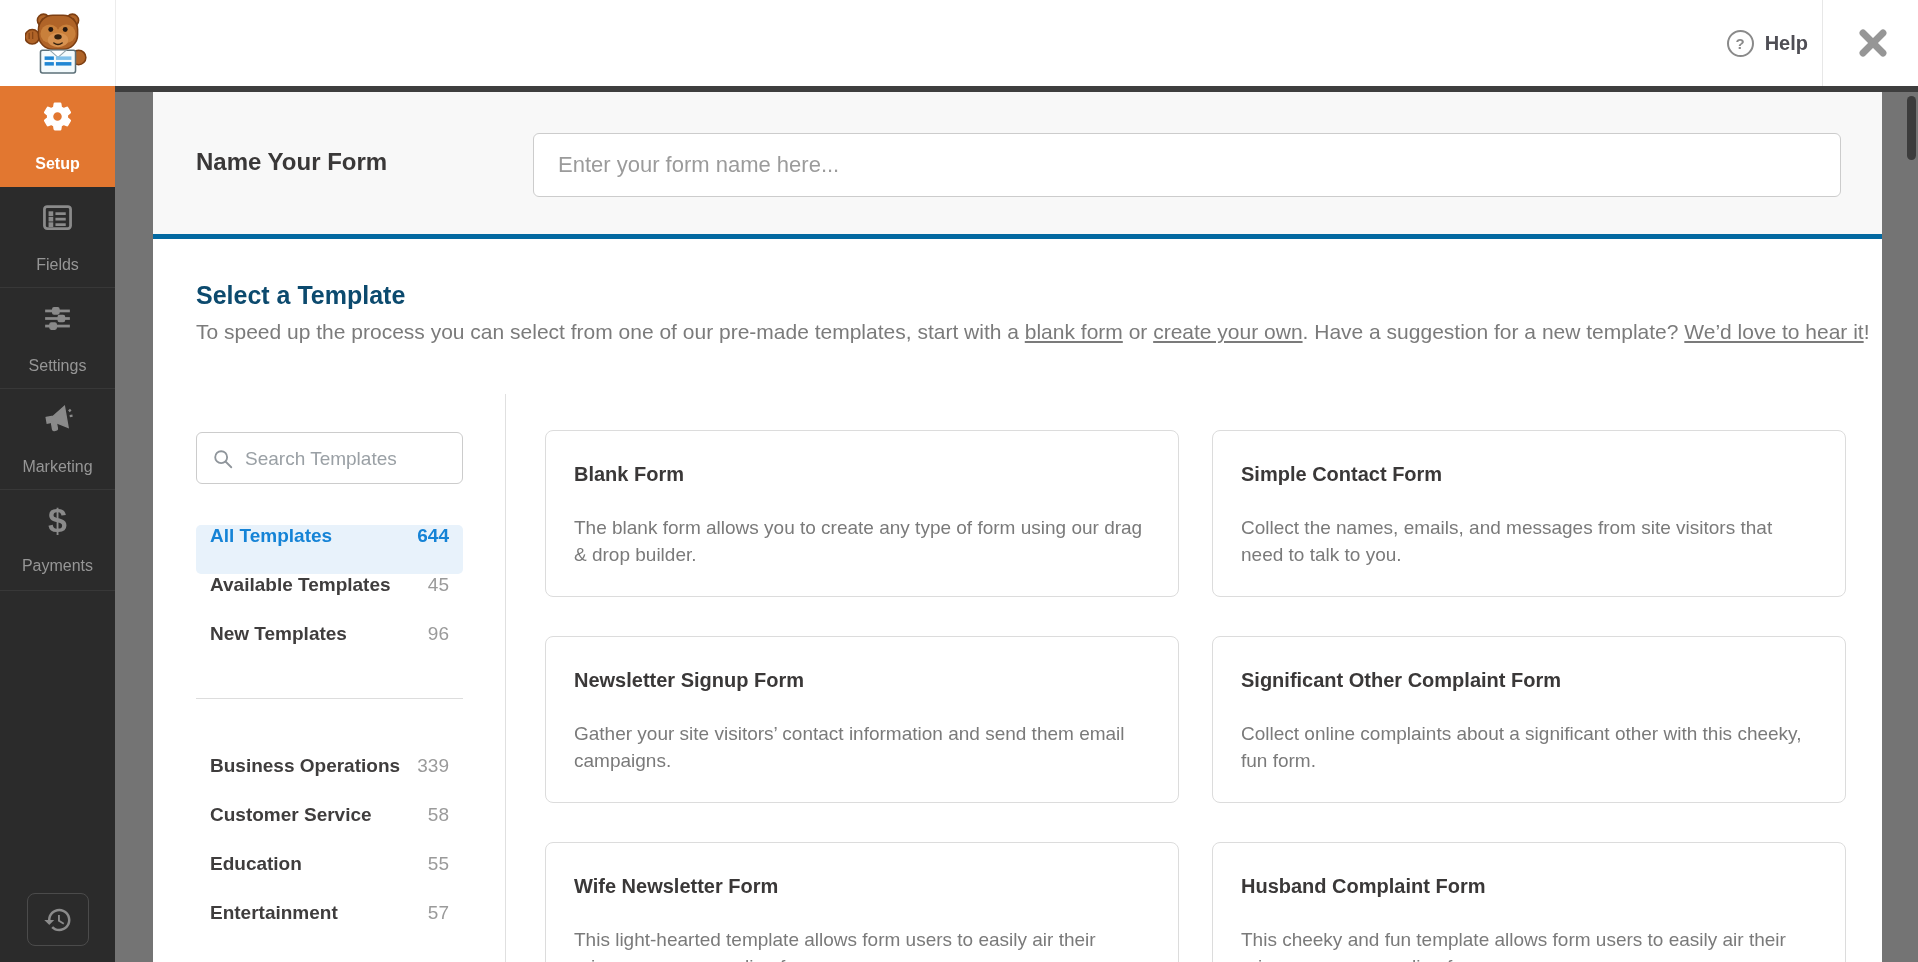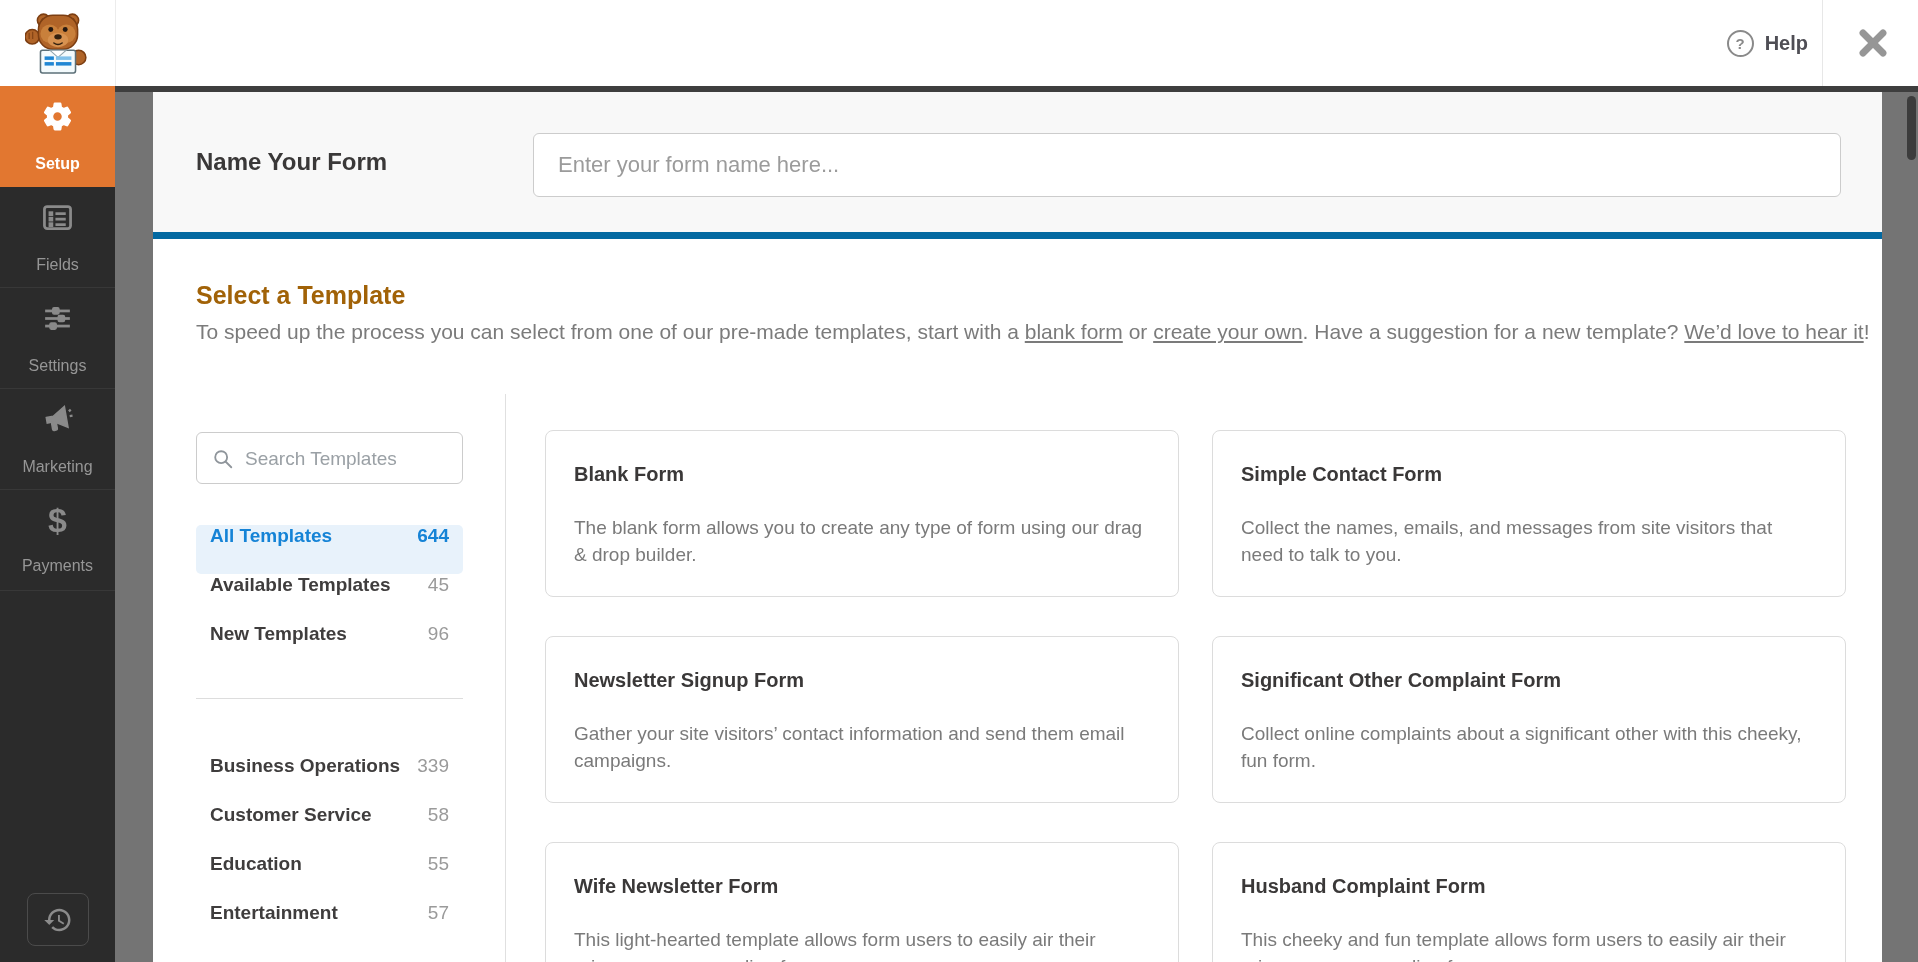--- a/index.html
+++ b/index.html
@@ -30,27 +30,27 @@
   .nav-item .ic{fill:#8a8a8a;stroke:#8a8a8a;}
   .nav-item.active{background:#e27730;border-bottom:none;}
   .nav-item.active .nav-label{color:#ffffff;font-weight:600;}
   .nav-item.active .ic{fill:#ffffff;stroke:#ffffff;}
   .dollar-glyph{font-size:34px;font-weight:bold;color:#8a8a8a;line-height:30px;}
   .history-btn{position:absolute;left:27px;top:807px;width:60px;height:51px;border:1px solid #4b4b4b;
     border-radius:8px;display:flex;align-items:center;justify-content:center;cursor:pointer;}
   
   .panel{position:absolute;left:153px;top:92px;width:1729px;height:870px;background:#ffffff;overflow:hidden;}
   .name-section{position:absolute;left:0;top:0;width:1729px;height:147px;background:#f8f8f8;
-    box-sizing:border-box;border-bottom:7px solid #0369a1;}
+    box-sizing:border-box;border-bottom:5px solid #0369a1;}
   .name-title{position:absolute;left:43px;top:56px;font-size:24px;font-weight:bold;color:#3a3838;margin:0;}
   .name-input{position:absolute;left:380px;top:41px;width:1308px;height:64px;box-sizing:border-box;
     border:1px solid #cccccc;border-radius:6px;padding:18px 24px;font-size:22px;color:#444;
     font-family:"Liberation Sans",sans-serif;background:#fff;outline:none;}
   .name-input::placeholder{color:#9b9b9b;}
-  .select-title{position:absolute;left:43px;top:189px;font-size:25px;font-weight:bold;color:#a16207;margin:0;}
+  .select-title{position:absolute;left:43px;top:189px;font-size:25px;font-weight:bold;color:#0c4a6e;margin:0;}
   .intro{position:absolute;left:43px;top:228px;font-size:21px;color:#7b7b7b;margin:0;white-space:nowrap;}
   .intro .link{text-decoration:underline;cursor:pointer;color:#7b7b7b;}
   .col-divider{position:absolute;left:352px;top:302px;width:1px;height:568px;background:#e0e0e0;}
   
   .search-box{position:absolute;left:43px;top:340px;width:267px;height:52px;box-sizing:border-box;
     border:1px solid #cccccc;border-radius:6px;background:#fff;}
   .search-box svg{position:absolute;left:15px;top:15px;}
   .search-input{position:absolute;left:46px;top:1px;width:210px;height:48px;border:none;outline:none;
     font-size:19px;color:#555;font-family:"Liberation Sans",sans-serif;background:transparent;}
   .search-input::placeholder{color:#9aa0a5;}

